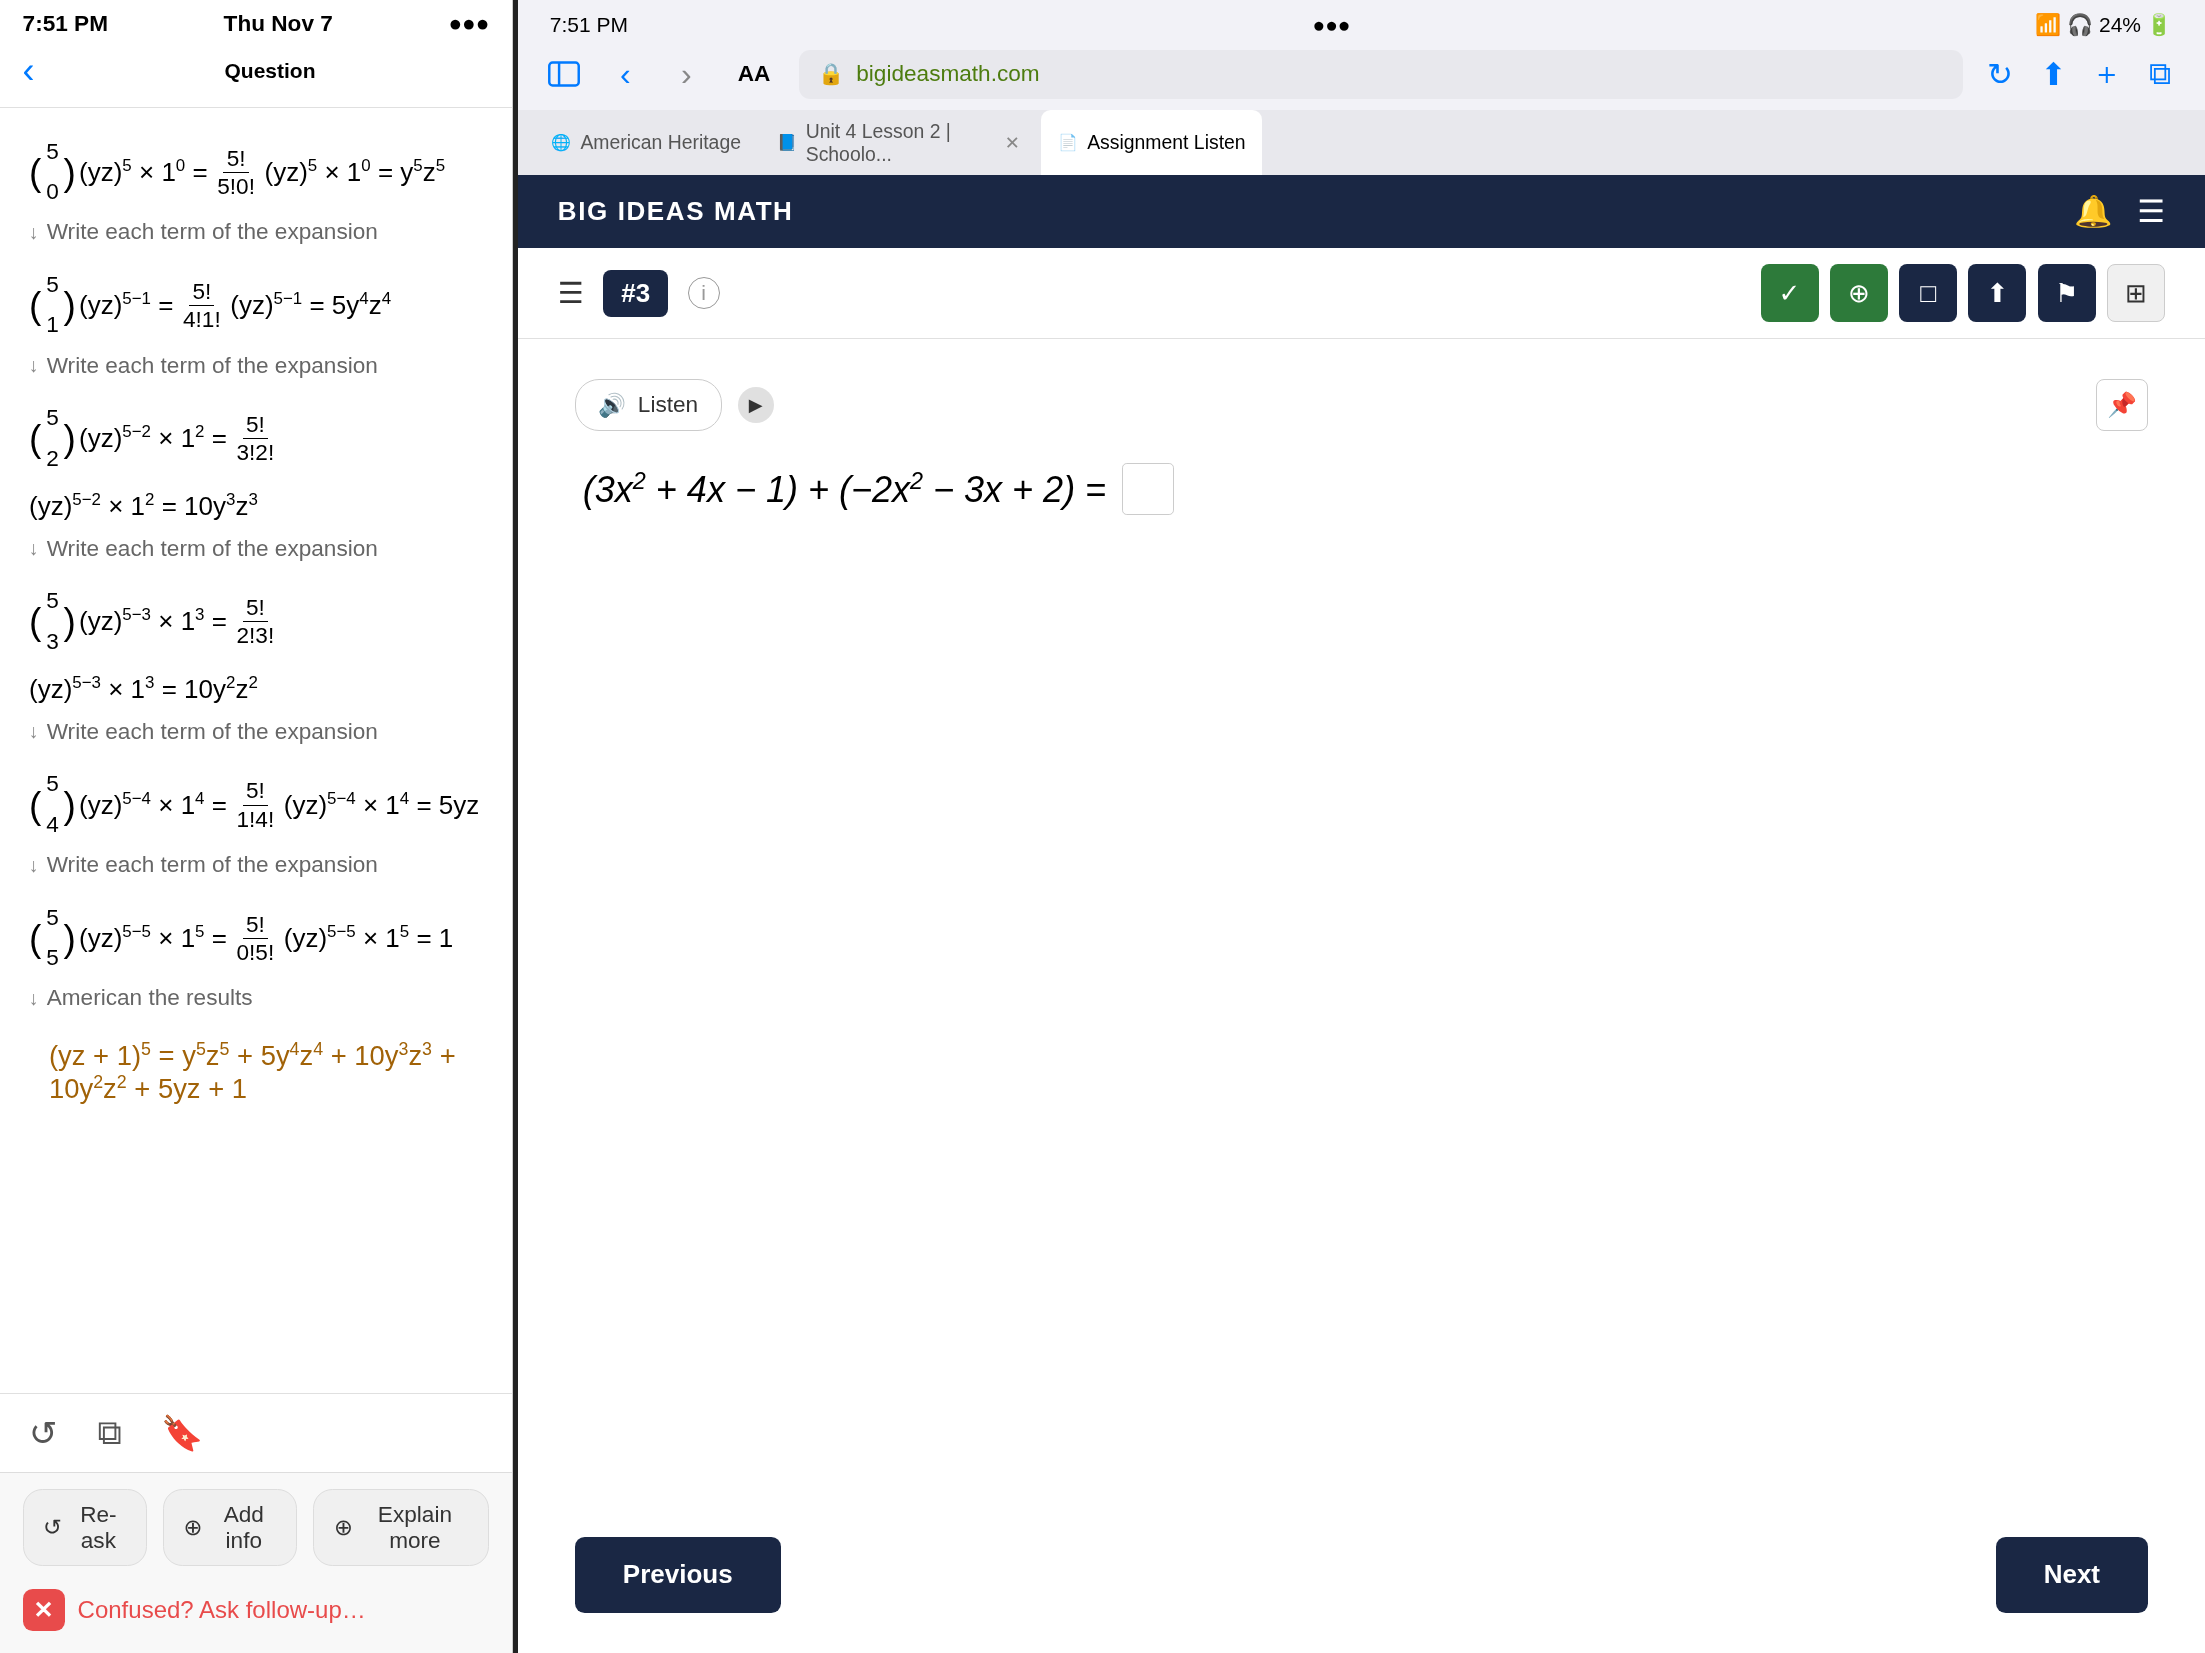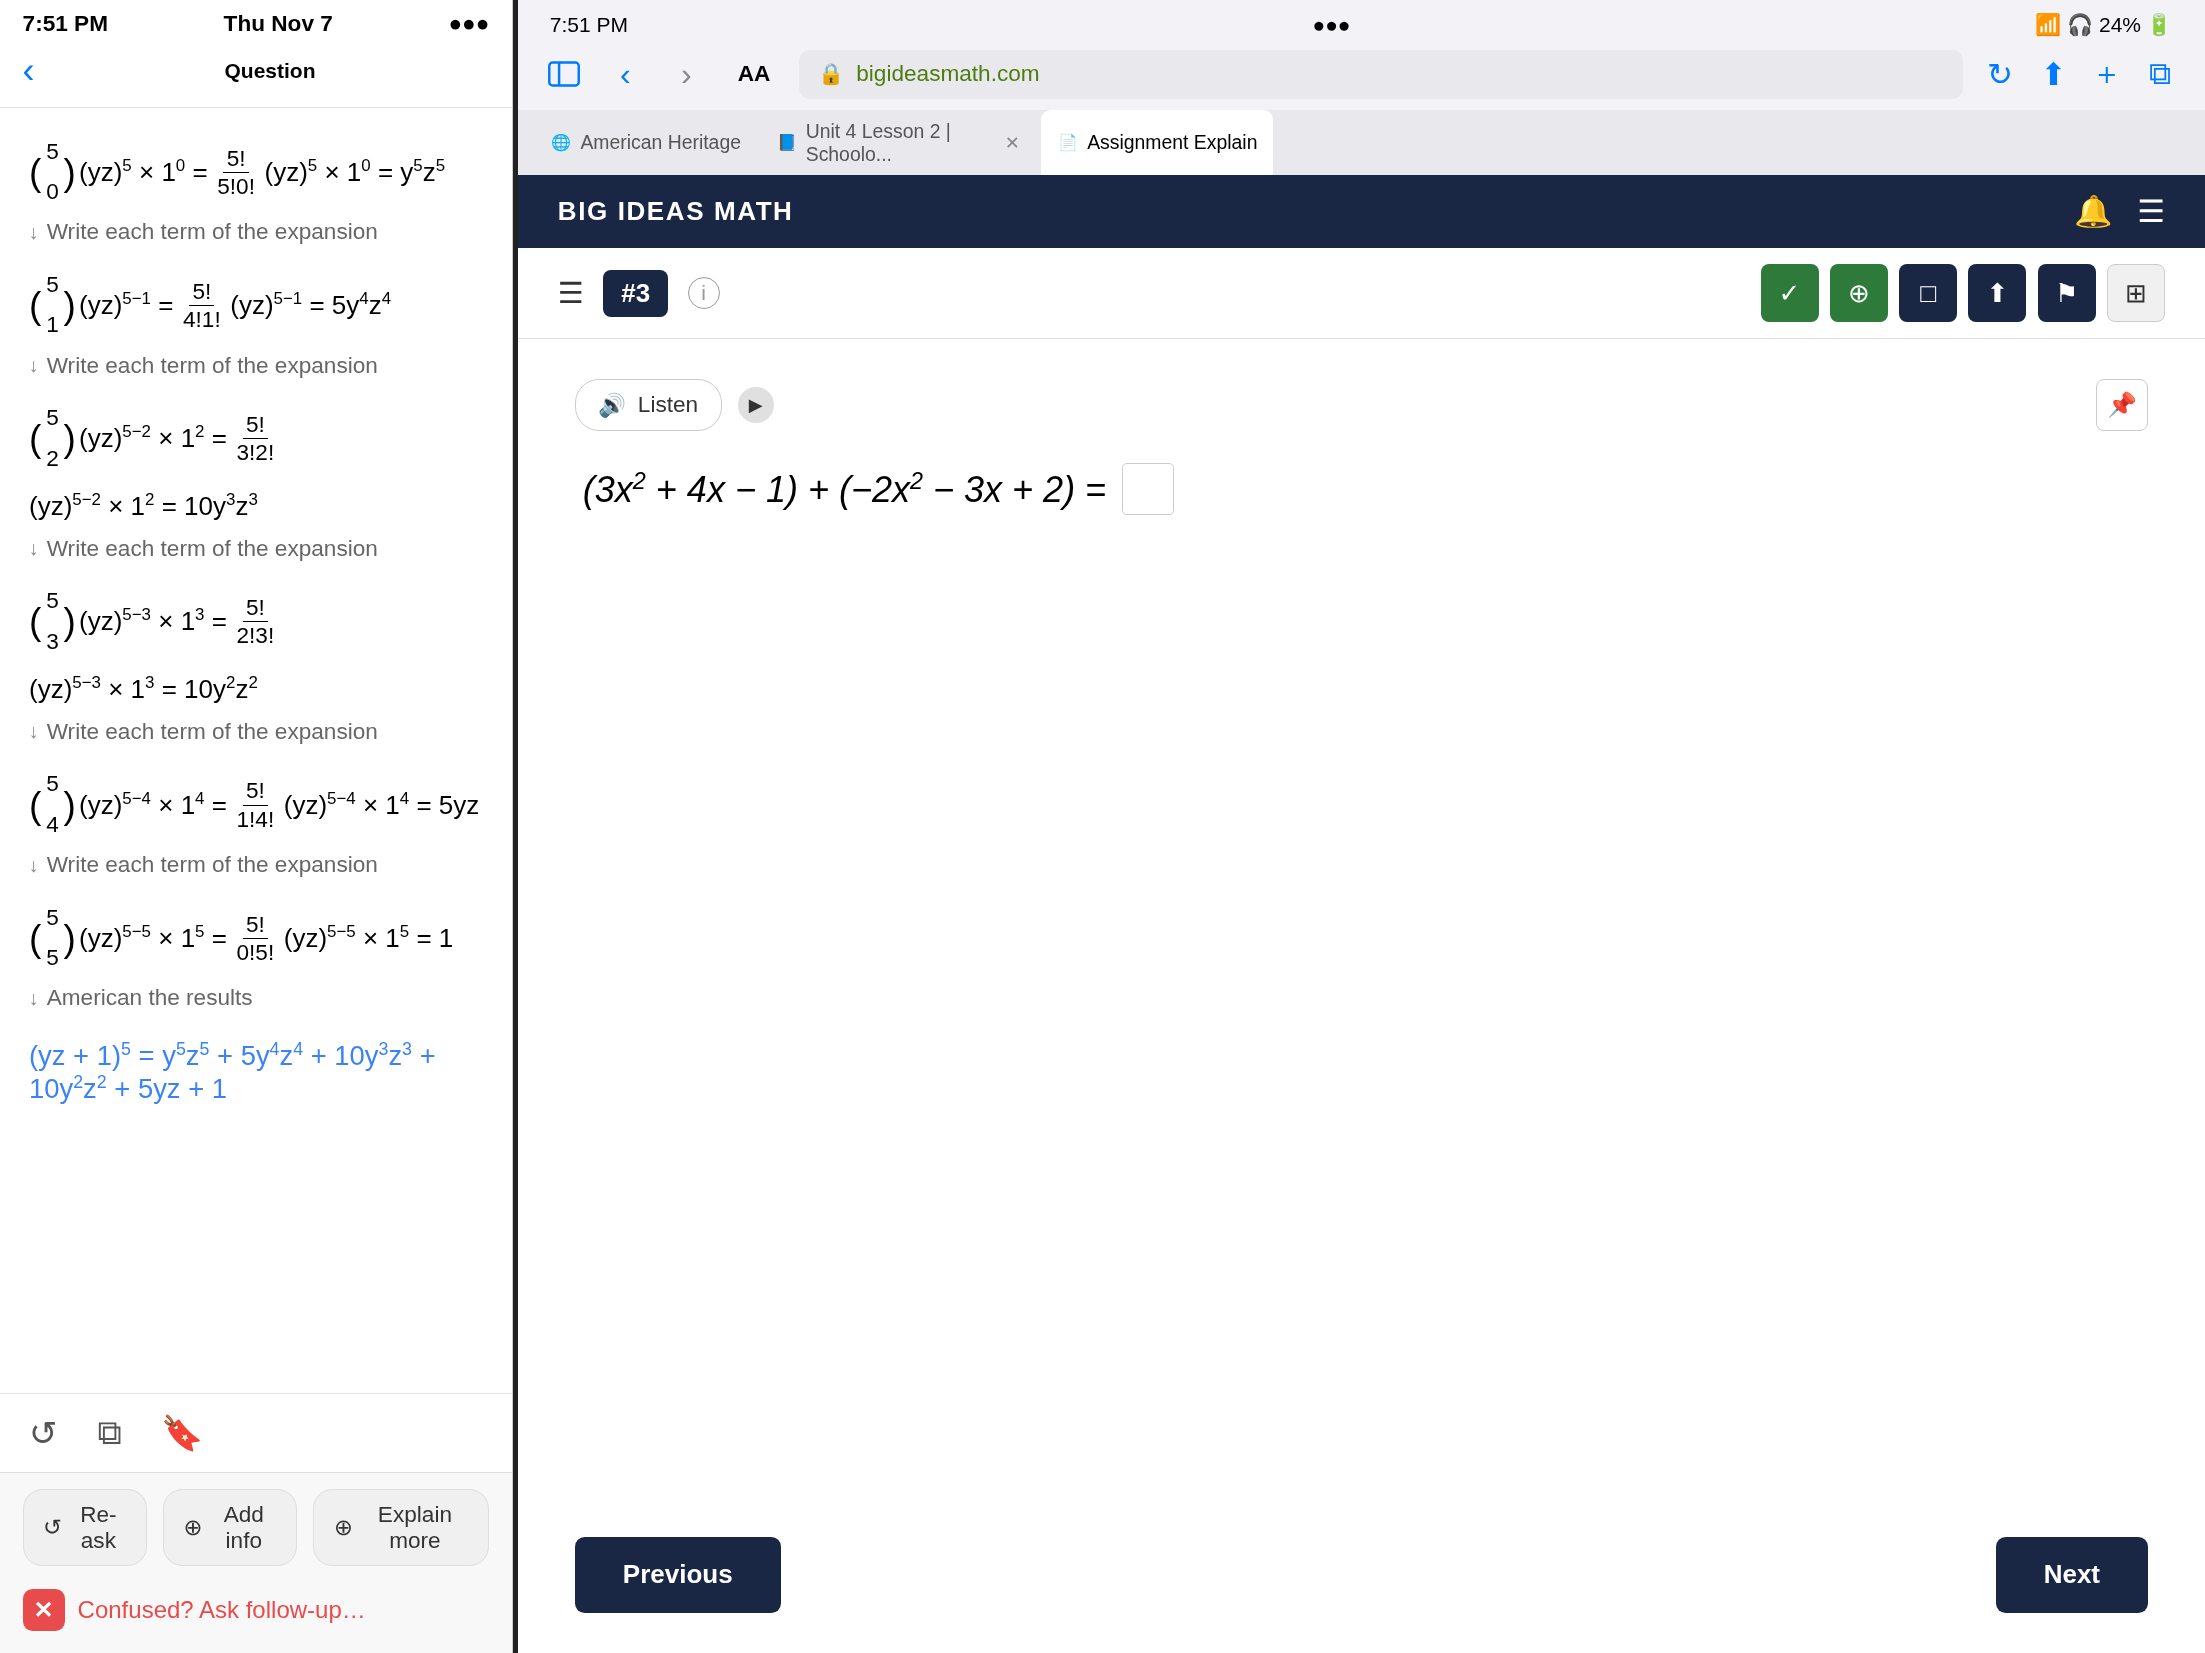--- a/index.html
+++ b/index.html
@@ -74,23 +74,24 @@
       margin: 6.5px 0 9.7px 0;
     }
 
     .step-arrow {
       font-size: 19.4px;
       color: #888;
     }
 
     .final-result {
       font-size: 29px;
-      color: #3b82f6;
+      color: #a16207;
       margin-top: 16px;
       padding: 8px 0;
+      margin-left: 20px;
     }
 
     .action-icons {
       display: flex;
       gap: 40px;
       padding: 19.4px 29px;
       border-top: 0.8px solid #e0e0e0;
     }
 
     .action-icon {
@@ -781,21 +782,21 @@
       <span class="tab-favicon">🌐</span>
       <span>American Heritage</span>
     </div>
     <div class="tab">
       <span class="tab-favicon">📘</span>
       <span>Unit 4 Lesson 2 | Schoolo...</span>
       <span class="tab-close">✕</span>
     </div>
     <div class="tab active">
       <span class="tab-favicon">📄</span>
-      <span>Assignment Explain</span>
+      <span>Assignment Listen</span>
     </div>
   </div>
 
   <div class="browser-content">
 
     <div class="bim-header">
       <span class="bim-logo">BIG IDEAS MATH</span>
       <div class="bim-header-icons">
         <button class="bim-icon-btn">🔔</button>
         <button class="bim-icon-btn">☰</button>

